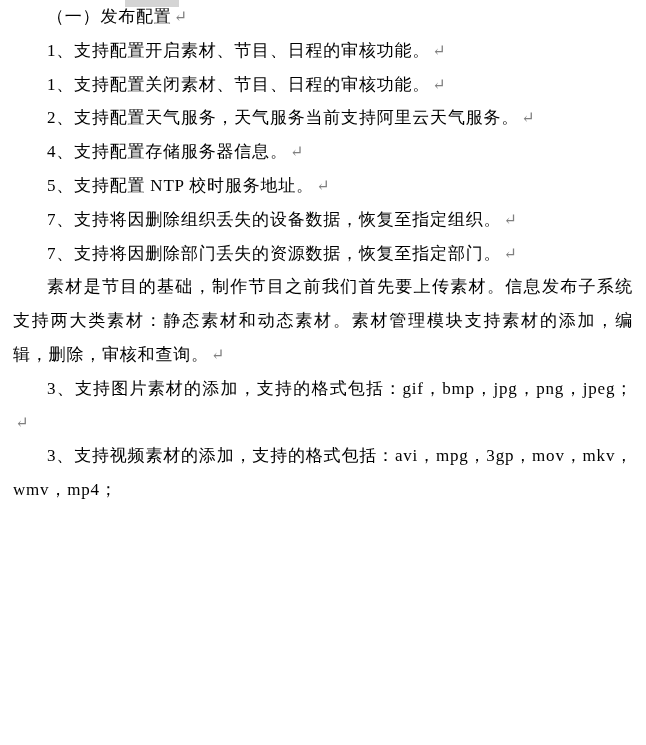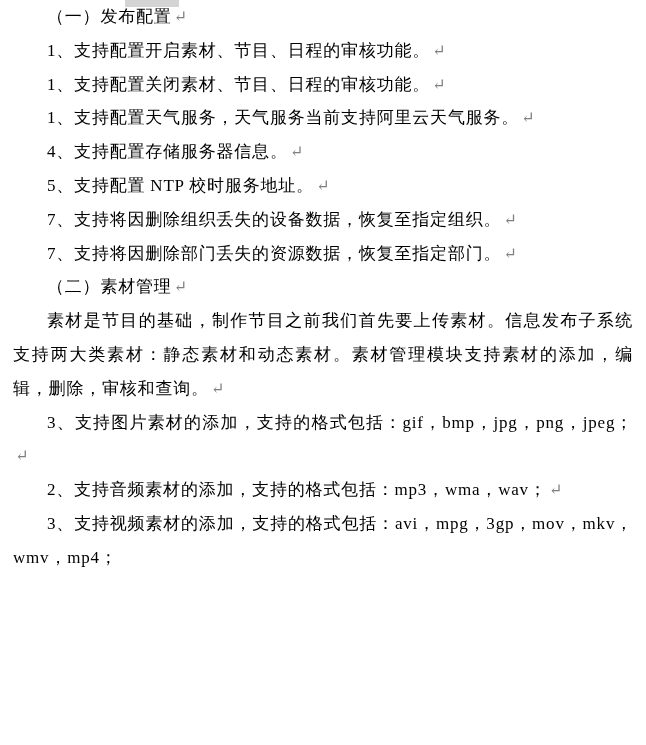--- a/index.html
+++ b/index.html
@@ -55,24 +55,22 @@
 </style>
 </head>
 <body>
 
 <div class="page" style="background: rgb(255, 255, 255);">
   <div class="highlight-remnant" style="background: rgb(212, 212, 212);"></div>
   <div class="doc-body" id="doc-body" style="color: rgb(0, 0, 0);">
       <p class="para"><span class="ptext">（一）发布配置</span><span class="pmark" style="color: rgb(127, 127, 127);">↵</span></p>
       <p class="para"><span class="ptext">1、支持配置开启素材、节目、日程的审核功能。</span><span class="pmark" style="color: rgb(127, 127, 127);">↵</span></p>
       <p class="para"><span class="ptext">1、支持配置关闭素材、节目、日程的审核功能。</span><span class="pmark" style="color: rgb(127, 127, 127);">↵</span></p>
-      <p class="para"><span class="ptext">1、支持配置天气服务，天气服务当前支持阿里云天气服务。</span><span class="pmark" style="color: rgb(127, 127, 127);">↵</span></p>
+      <p class="para"><span class="ptext">2、支持配置天气服务，天气服务当前支持阿里云天气服务。</span><span class="pmark" style="color: rgb(127, 127, 127);">↵</span></p>
       <p class="para"><span class="ptext">4、支持配置存储服务器信息。</span><span class="pmark" style="color: rgb(127, 127, 127);">↵</span></p>
       <p class="para"><span class="ptext">5、支持配置 NTP 校时服务地址。</span><span class="pmark" style="color: rgb(127, 127, 127);">↵</span></p>
       <p class="para"><span class="ptext">7、支持将因删除组织丢失的设备数据，恢复至指定组织。</span><span class="pmark" style="color: rgb(127, 127, 127);">↵</span></p>
       <p class="para"><span class="ptext">7、支持将因删除部门丢失的资源数据，恢复至指定部门。</span><span class="pmark" style="color: rgb(127, 127, 127);">↵</span></p>
-      <p class="para"><span class="ptext">（二）素材管理</span><span class="pmark" style="color: rgb(127, 127, 127);">↵</span></p>
       <p class="para"><span class="ptext">素材是节目的基础，制作节目之前我们首先要上传素材。信息发布子系统支持两大类素材：静态素材和动态素材。素材管理模块支持素材的添加，编辑，删除，审核和查询。</span><span class="pmark" style="color: rgb(127, 127, 127);">↵</span></p>
       <p class="para"><span class="ptext">3、支持图片素材的添加，支持的格式包括：gif，bmp，jpg，png，jpeg；</span><span class="pmark" style="color: rgb(127, 127, 127);">↵</span></p>
-      <p class="para"><span class="ptext">2、支持音频素材的添加，支持的格式包括：mp3，wma，wav；</span><span class="pmark" style="color: rgb(127, 127, 127);">↵</span></p>
       <p class="para"><span class="ptext">3、支持视频素材的添加，支持的格式包括：avi，mpg，3gp，mov，mkv，wmv，mp4；</span></p>
     </div>
 </div>
 
 </body></html>

